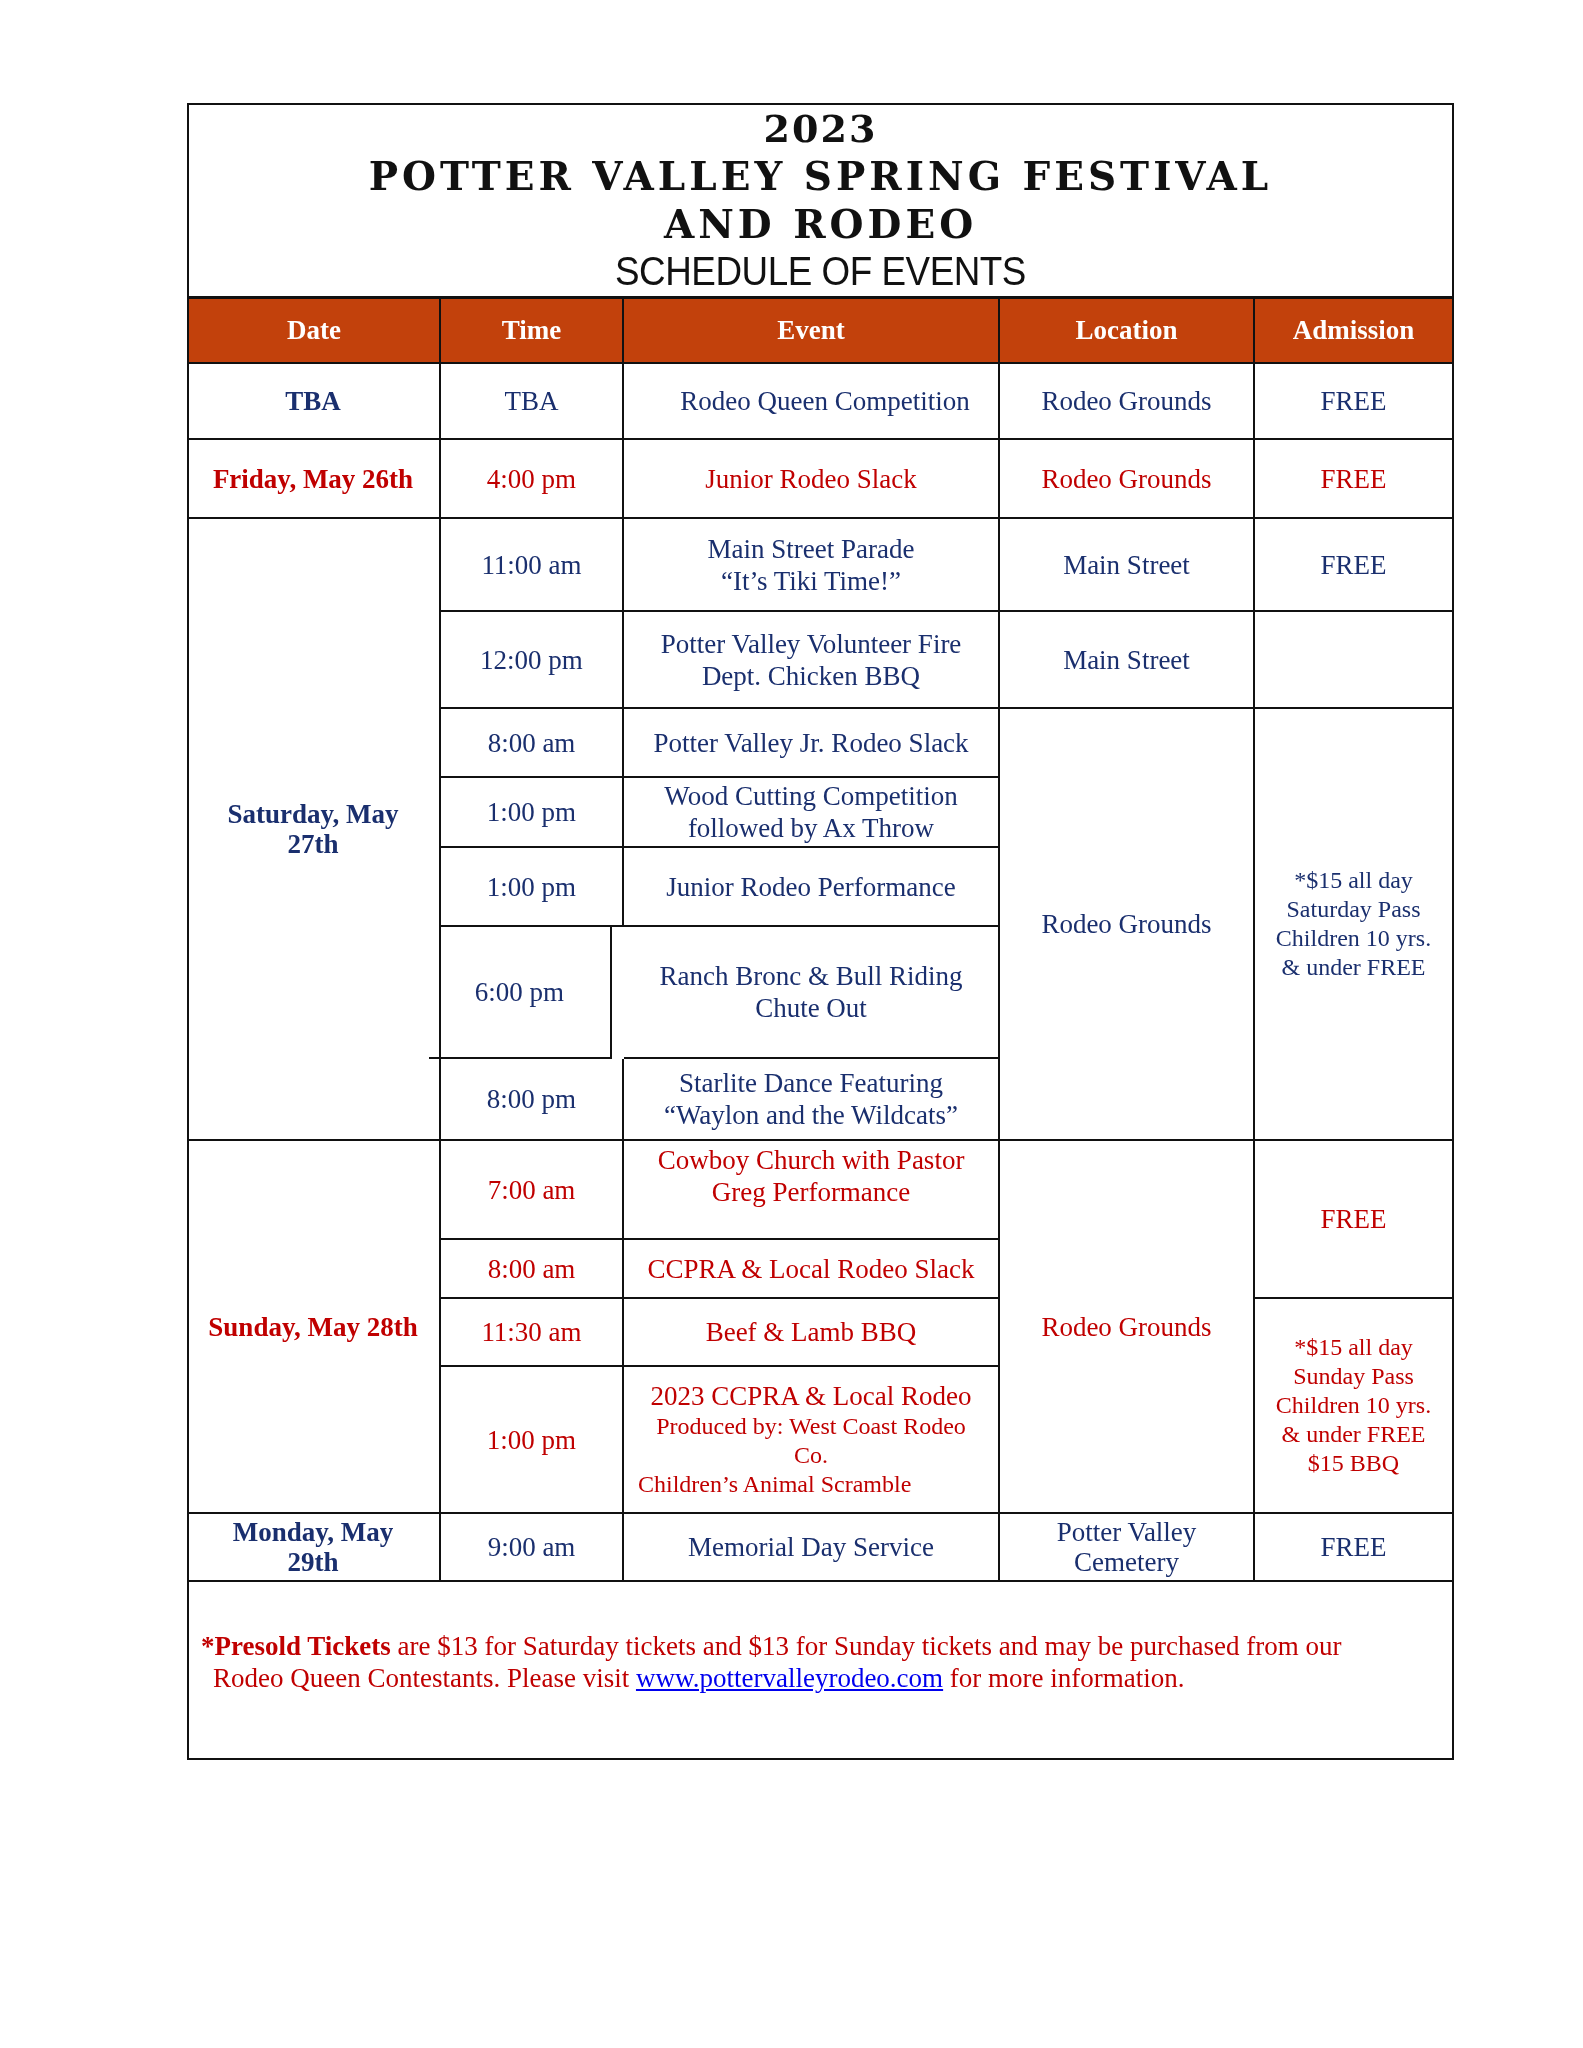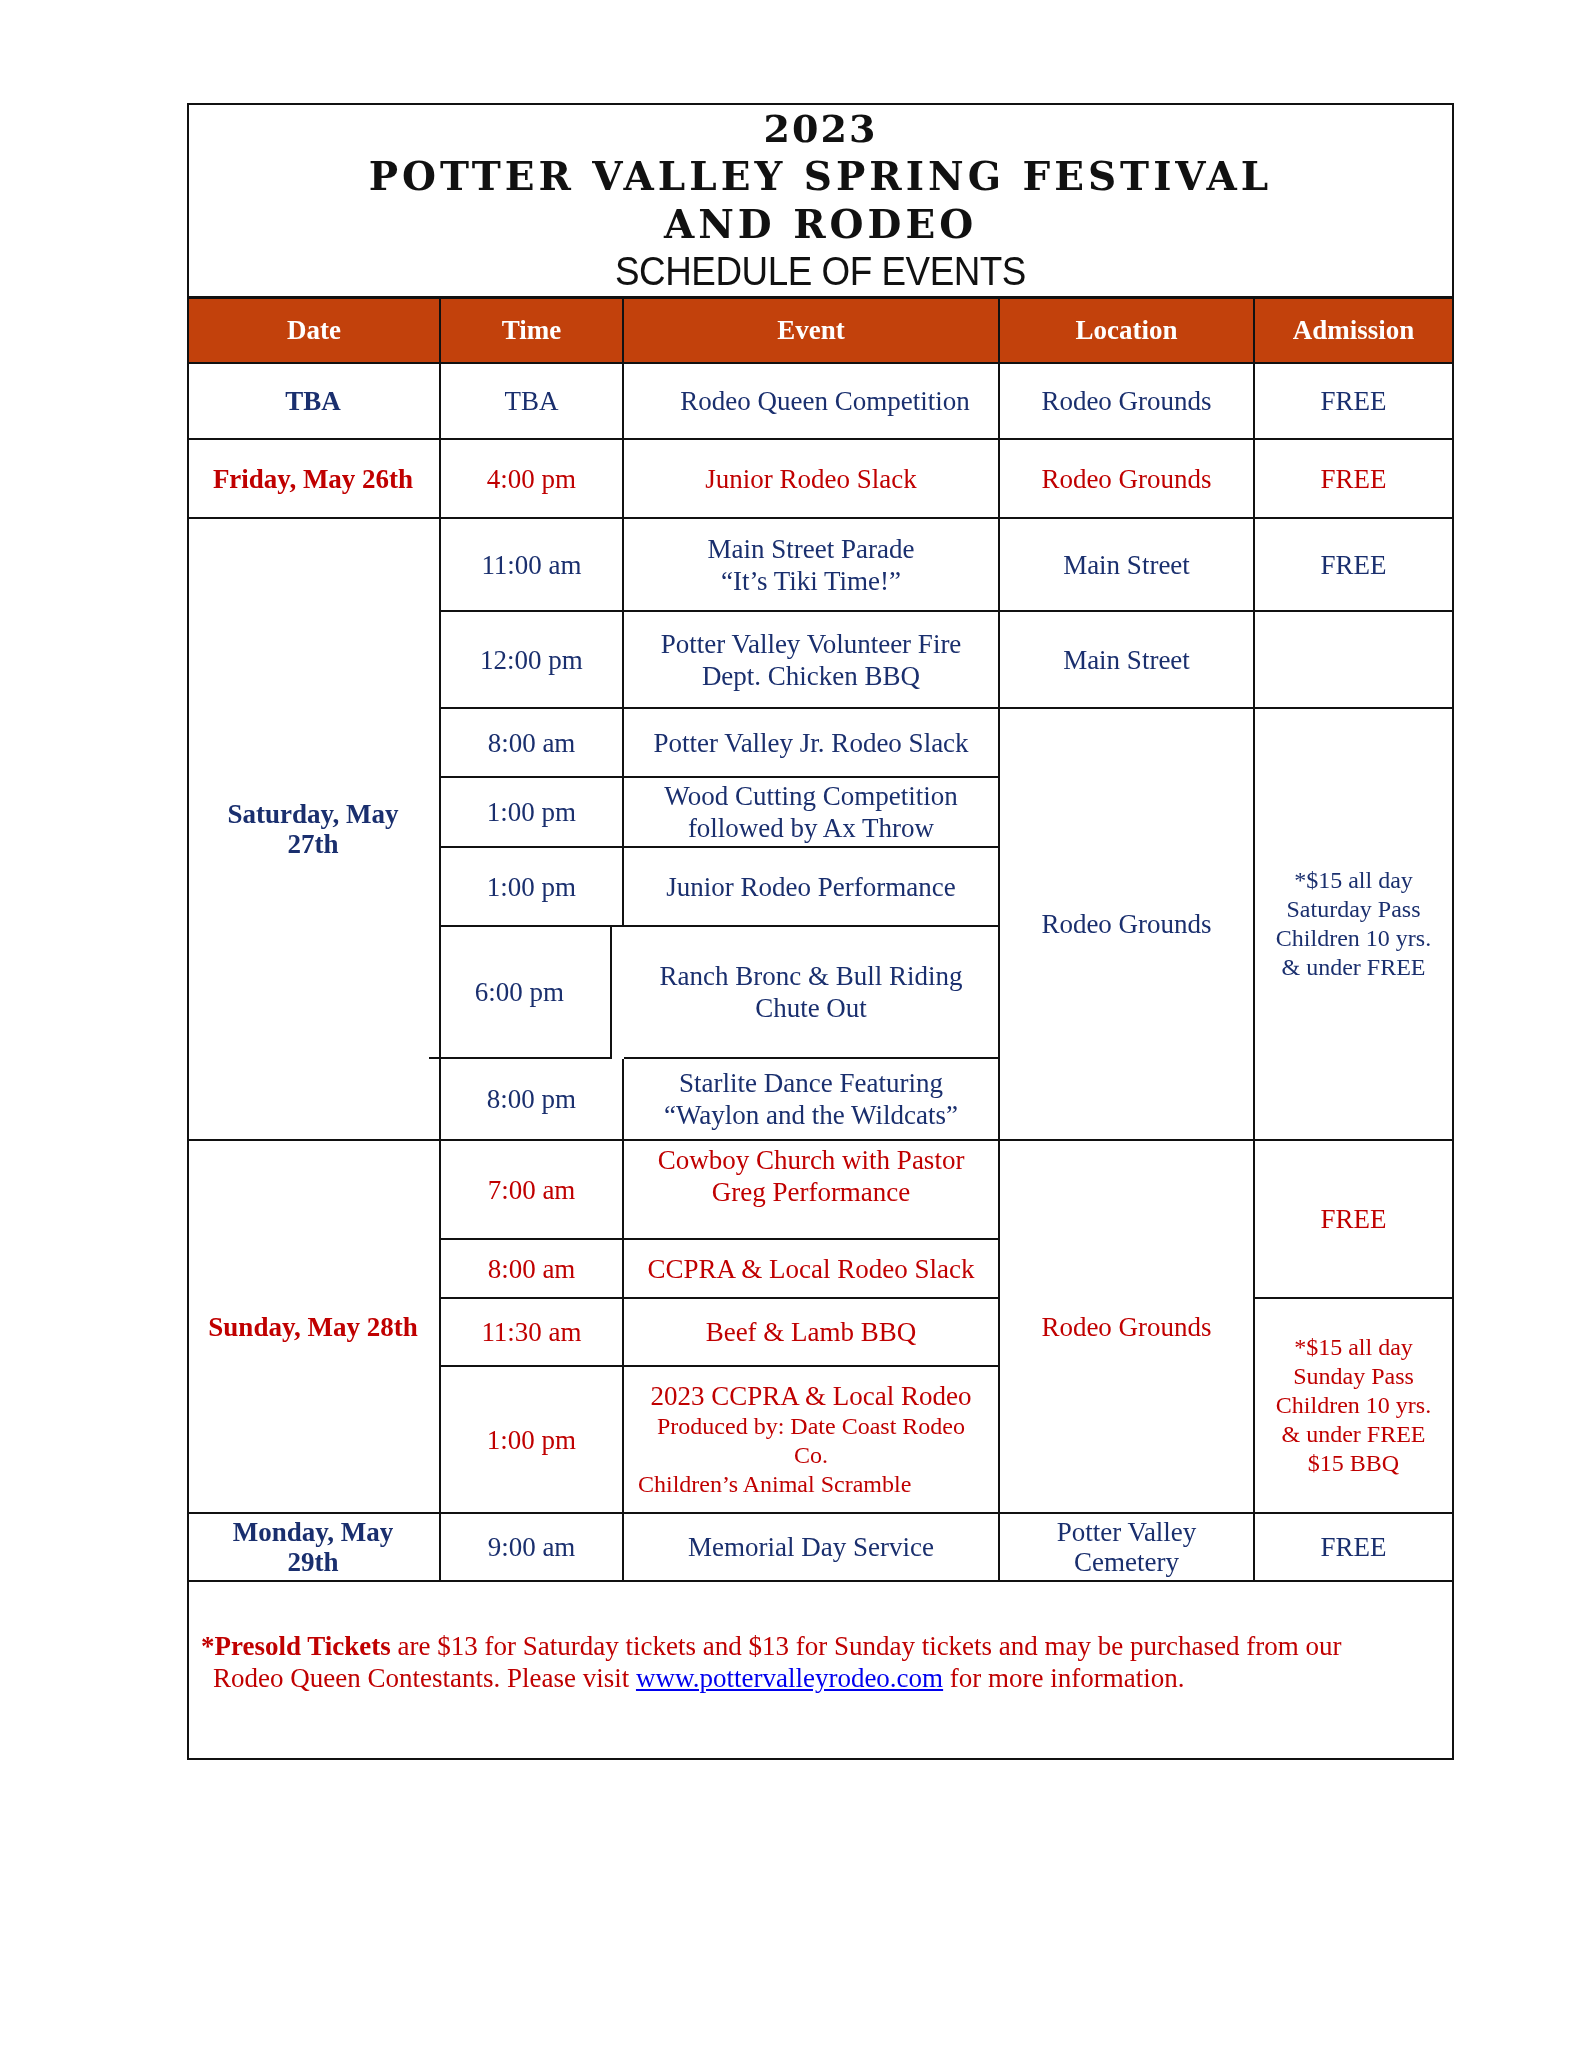--- a/index.html
+++ b/index.html
@@ -190,21 +190,21 @@
     </div>
   <div class="cell red" style="left:624px;top:1299px;width:376px;height:68px;">
       <span>Beef &amp; Lamb BBQ</span>
     </div>
 
   <div class="cell red" style="left:441px;top:1367px;width:183px;height:147px;">
       <span>1:00 pm</span>
     </div>
   <div class="cell red" style="left:624px;top:1367px;width:376px;height:147px;">
     <span class="line-block">2023 CCPRA &amp; Local Rodeo</span>
-    <span class="line-block small">Produced by: Date Coast Rodeo</span>
+    <span class="line-block small">Produced by: West Coast Rodeo</span>
     <span class="line-block small">Co.</span>
     <span class="line-block small" style="align-self:flex-start;padding-left:10px;">Children’s Animal Scramble</span>
   </div>
 
   <div class="cell red" style="left:1000px;top:1141px;width:255px;height:373px;">
       <span>Rodeo Grounds</span>
     </div>
 
   <div class="cell red" style="left:1255px;top:1141px;width:199px;height:158px;">
       <span>FREE</span>

